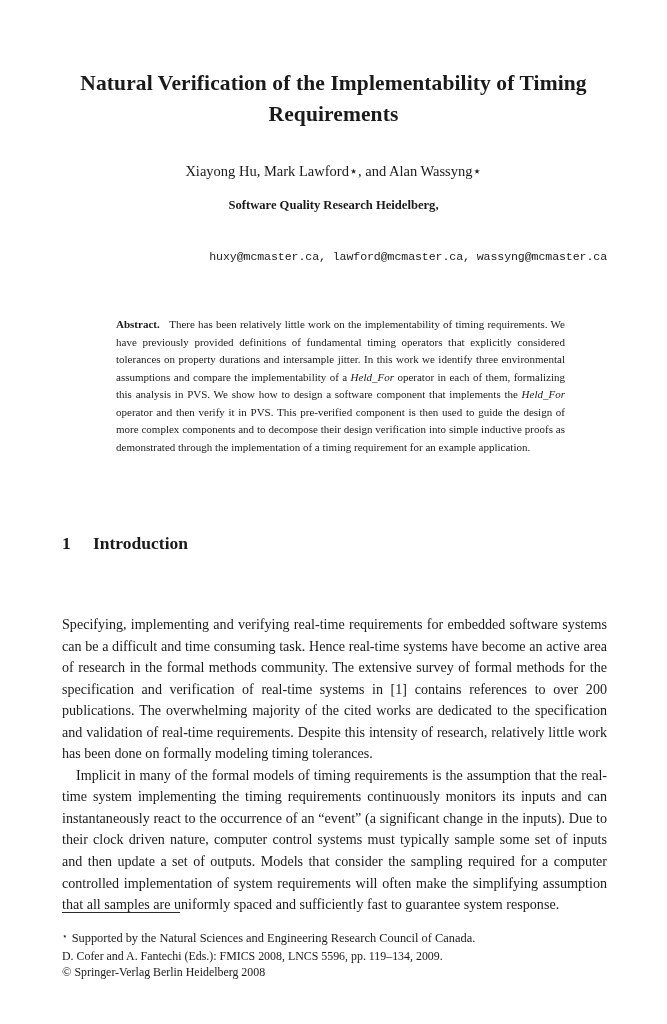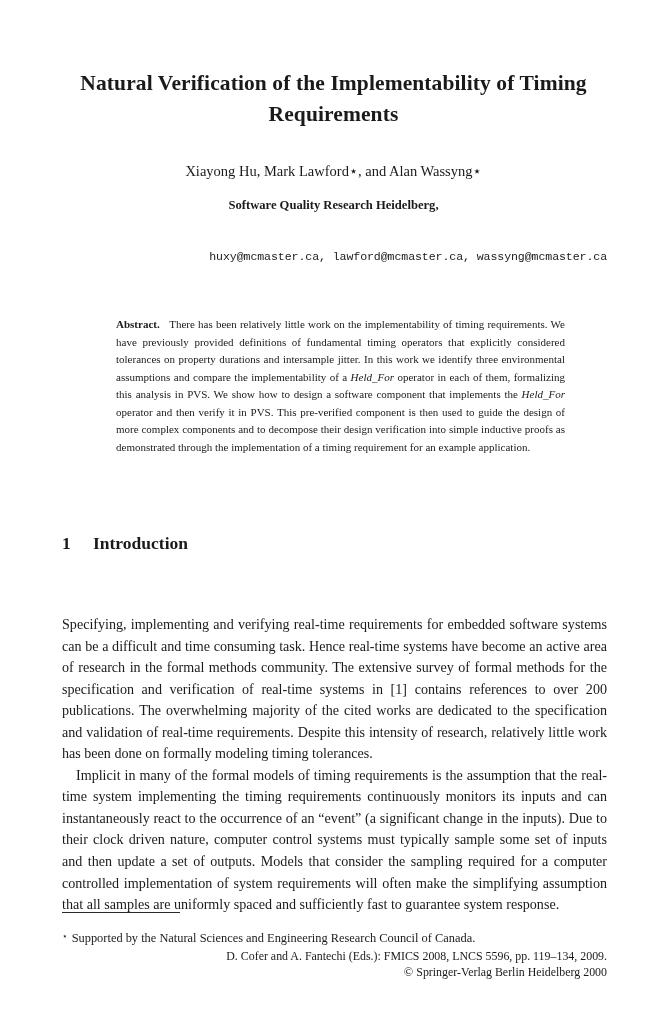--- a/index.html
+++ b/index.html
@@ -145,21 +145,20 @@
   .imprint {
     position: absolute;
     top: 948px;
     left: 62px;
     width: 545px;
     font-size: 11.9px;
     line-height: 16.2px;
   }
   .imprint div {
     white-space: nowrap;
-    text-align: right;
   }
   .copy-mark {
     font-size: 12.4px;
   }
 </style>
 </head>
 <body>
 
 <div class="page">
 
@@ -192,17 +191,17 @@
   <div class="footnote-rule"></div>
 
   <div class="footnote">
     <span class="star">⋆</span><span>Supported by the Natural Sciences and Engineering Research Council of Canada.</span>
   </div>
 
   <div class="imprint">
     <div>D. Cofer and A. Fantechi (Eds.): FMICS 2008, LNCS 5596, pp. 119–134, 2009.</div>
     <div>
       <span class="copy-mark">©</span>
-      <span>Springer-Verlag Berlin Heidelberg 2000</span>
+      <span>Springer-Verlag Berlin Heidelberg 2008</span>
     </div>
   </div>
 
 </div>
 
 </body></html>

